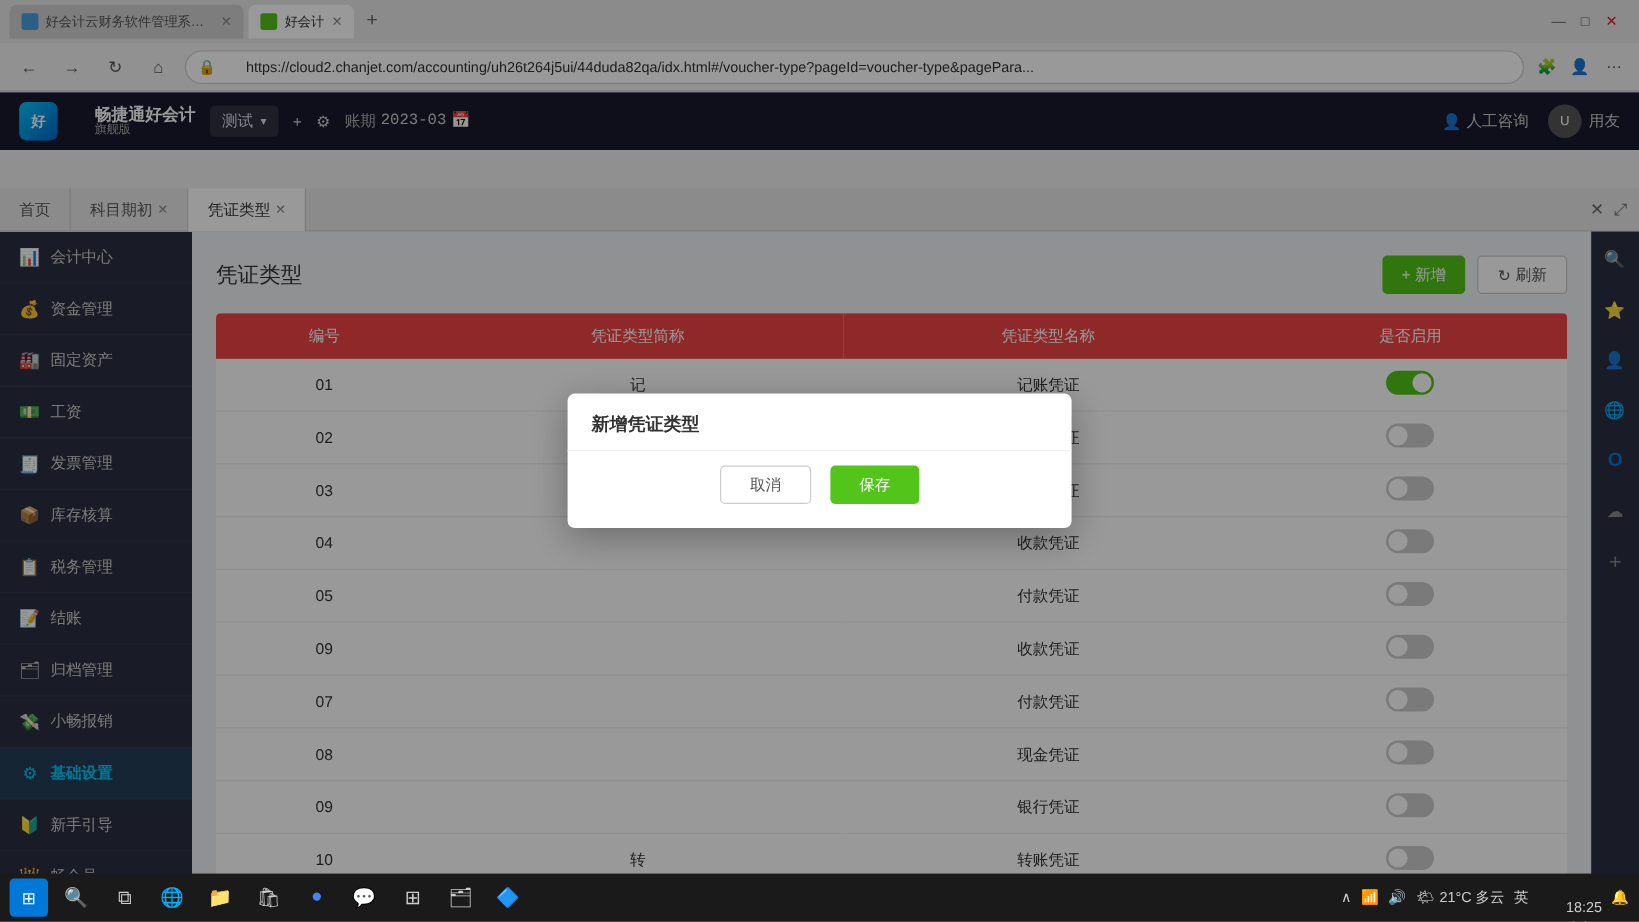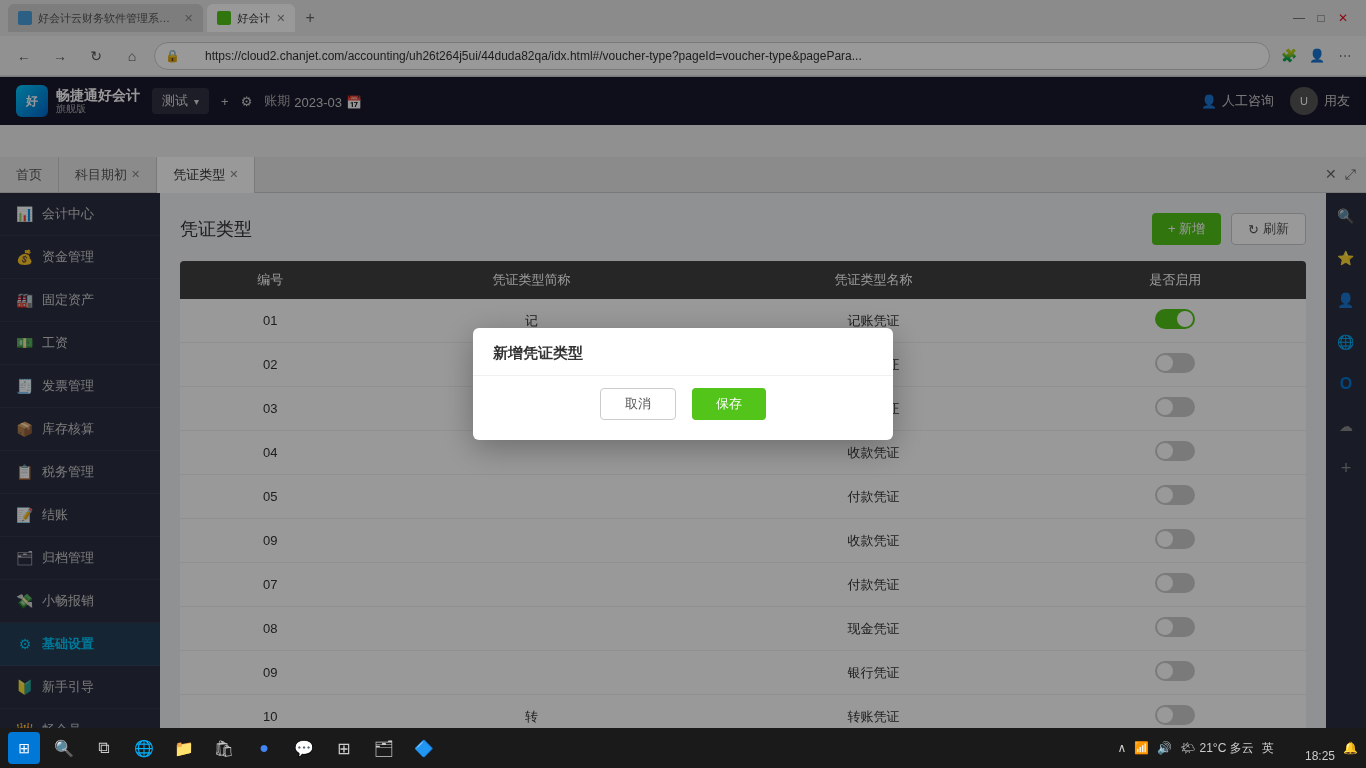--- a/index.html
+++ b/index.html
@@ -20,26 +20,26 @@
     .address-bar { display: flex; align-items: center; height: 40px; padding: 0 10px; gap: 8px; background: #f2f2f2; border-bottom: 1px solid #ddd; }
     .nav-btn { width: 28px; height: 28px; display: flex; align-items: center; justify-content: center; border-radius: 50%; color: #555; cursor: pointer; font-size: 14px; }
     .url-box { flex: 1; height: 28px; background: #fff; border: 1px solid #ccc; border-radius: 14px; display: flex; align-items: center; padding: 0 10px; font-size: 12px; color: #333; }
     .addr-icons { display: flex; gap: 6px; align-items: center; }
     .addr-icon { width: 22px; height: 22px; display: flex; align-items: center; justify-content: center; border-radius: 50%; color: #555; cursor: pointer; font-size: 13px; }
 
     
     .app-header { height: 48px; background: #1a1a2e; display: flex; align-items: center; padding: 0 16px; gap: 12px; }
     .app-logo { display: flex; align-items: center; gap: 8px; }
     .logo-icon { width: 32px; height: 32px; background: linear-gradient(135deg, #00c8ff, #0066cc); border-radius: 6px; display: flex; align-items: center; justify-content: center; color: white; font-size: 12px; font-weight: bold; }
-    .logo-text { color: white; font-size: 13px; line-height: 1.2; }
+    .logo-text { color: white; font-size: 13px; line-height: 1.2; margin-left: 23px; }
     .logo-text .main { font-size: 14px; font-weight: bold; }
     .logo-text .sub { font-size: 10px; color: #aaa; }
     .company-selector { display: flex; align-items: center; gap: 6px; background: rgba(255,255,255,0.1); border-radius: 4px; padding: 4px 10px; color: #ddd; font-size: 13px; cursor: pointer; }
     .header-actions { margin-left: auto; display: flex; align-items: center; gap: 16px; }
-    .period-info { display: flex; align-items: flex-end; gap: 4px; color: #ccc; font-size: 13px; }
+    .period-info { display: flex; align-items: flex-start; gap: 4px; color: #ccc; font-size: 13px; font-family: Liberation Mono, monospace; }
     .period-label { color: #aaa; }
     .header-btn { display: flex; align-items: center; gap: 4px; color: #ccc; cursor: pointer; font-size: 13px; }
     .user-info { display: flex; align-items: center; gap: 6px; color: #ccc; cursor: pointer; }
     .user-avatar { width: 28px; height: 28px; border-radius: 50%; background: #555; display: flex; align-items: center; justify-content: center; color: white; font-size: 11px; }
 
     
     .sidebar { width: 160px; background: #2a3042; display: flex; flex-direction: column; overflow-y: auto; flex-shrink: 0; }
     .sidebar-item { display: flex; align-items: center; gap: 8px; padding: 12px 16px; color: #ccc; cursor: pointer; font-size: 13px; border-bottom: 1px solid rgba(255,255,255,0.05); }
     .sidebar-item.active { color: #00c8ff; background: rgba(0,200,255,0.1); }
     .sidebar-icon { width: 18px; height: 18px; display: flex; align-items: center; justify-content: center; font-size: 14px; flex-shrink: 0; }
@@ -58,21 +58,21 @@
     
     .page-content { flex: 1; padding: 20px; overflow: auto; }
     .page-header { display: flex; align-items: center; justify-content: space-between; margin-bottom: 16px; }
     .page-title { font-size: 18px; color: #333; font-weight: 500; }
     .page-actions { display: flex; gap: 10px; }
     .btn-primary { background: #52c41a; color: white; border: none; padding: 6px 16px; border-radius: 4px; cursor: pointer; font-size: 13px; display: flex; align-items: center; gap: 4px; }
     .btn-default { background: white; color: #555; border: 1px solid #ccc; padding: 6px 16px; border-radius: 4px; cursor: pointer; font-size: 13px; display: flex; align-items: center; gap: 4px; }
 
     
     .data-table { width: 100%; border-collapse: collapse; background: white; border-radius: 4px; overflow: hidden; }
-    .data-table thead tr { background: #404040; color: white; }
+    .data-table thead tr { background: #ef4444; color: white; }
     .data-table th { padding: 10px 16px; text-align: center; font-weight: 500; font-size: 13px; }
     .data-table td { padding: 10px 16px; text-align: center; font-size: 13px; color: #333; border-bottom: 1px solid #f0f0f0; }
     .toggle-switch { display: inline-block; width: 40px; height: 20px; border-radius: 10px; background: #ccc; position: relative; cursor: pointer; }
     .toggle-switch.on { background: #52c41a; }
     .toggle-switch::after { content: ''; position: absolute; width: 16px; height: 16px; border-radius: 50%; background: white; top: 2px; left: 2px; transition: left 0.2s; }
     .toggle-switch.on::after { left: 22px; }
 
     
     .right-panel { width: 40px; background: #2a3042; display: flex; flex-direction: column; align-items: center; padding: 8px 0; gap: 12px; flex-shrink: 0; }
     .right-icon { width: 30px; height: 30px; display: flex; align-items: center; justify-content: center; color: #888; cursor: pointer; border-radius: 4px; font-size: 14px; }

